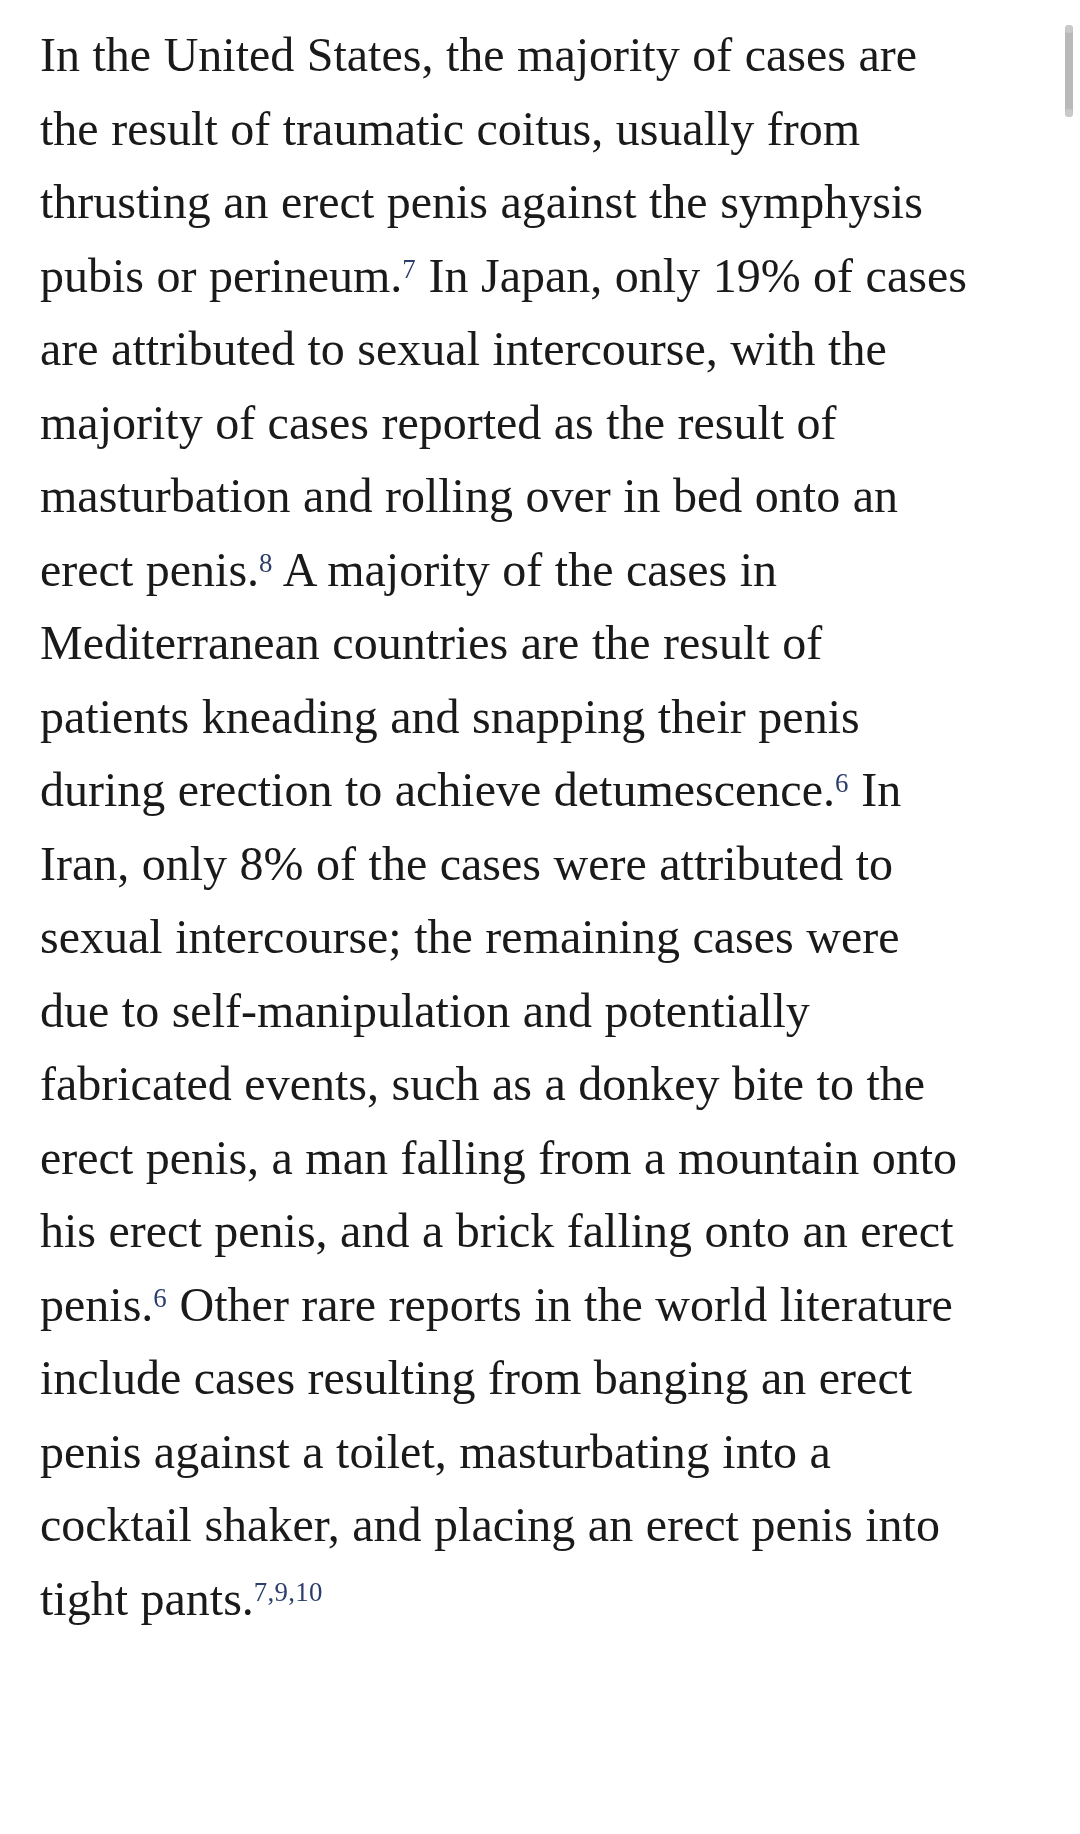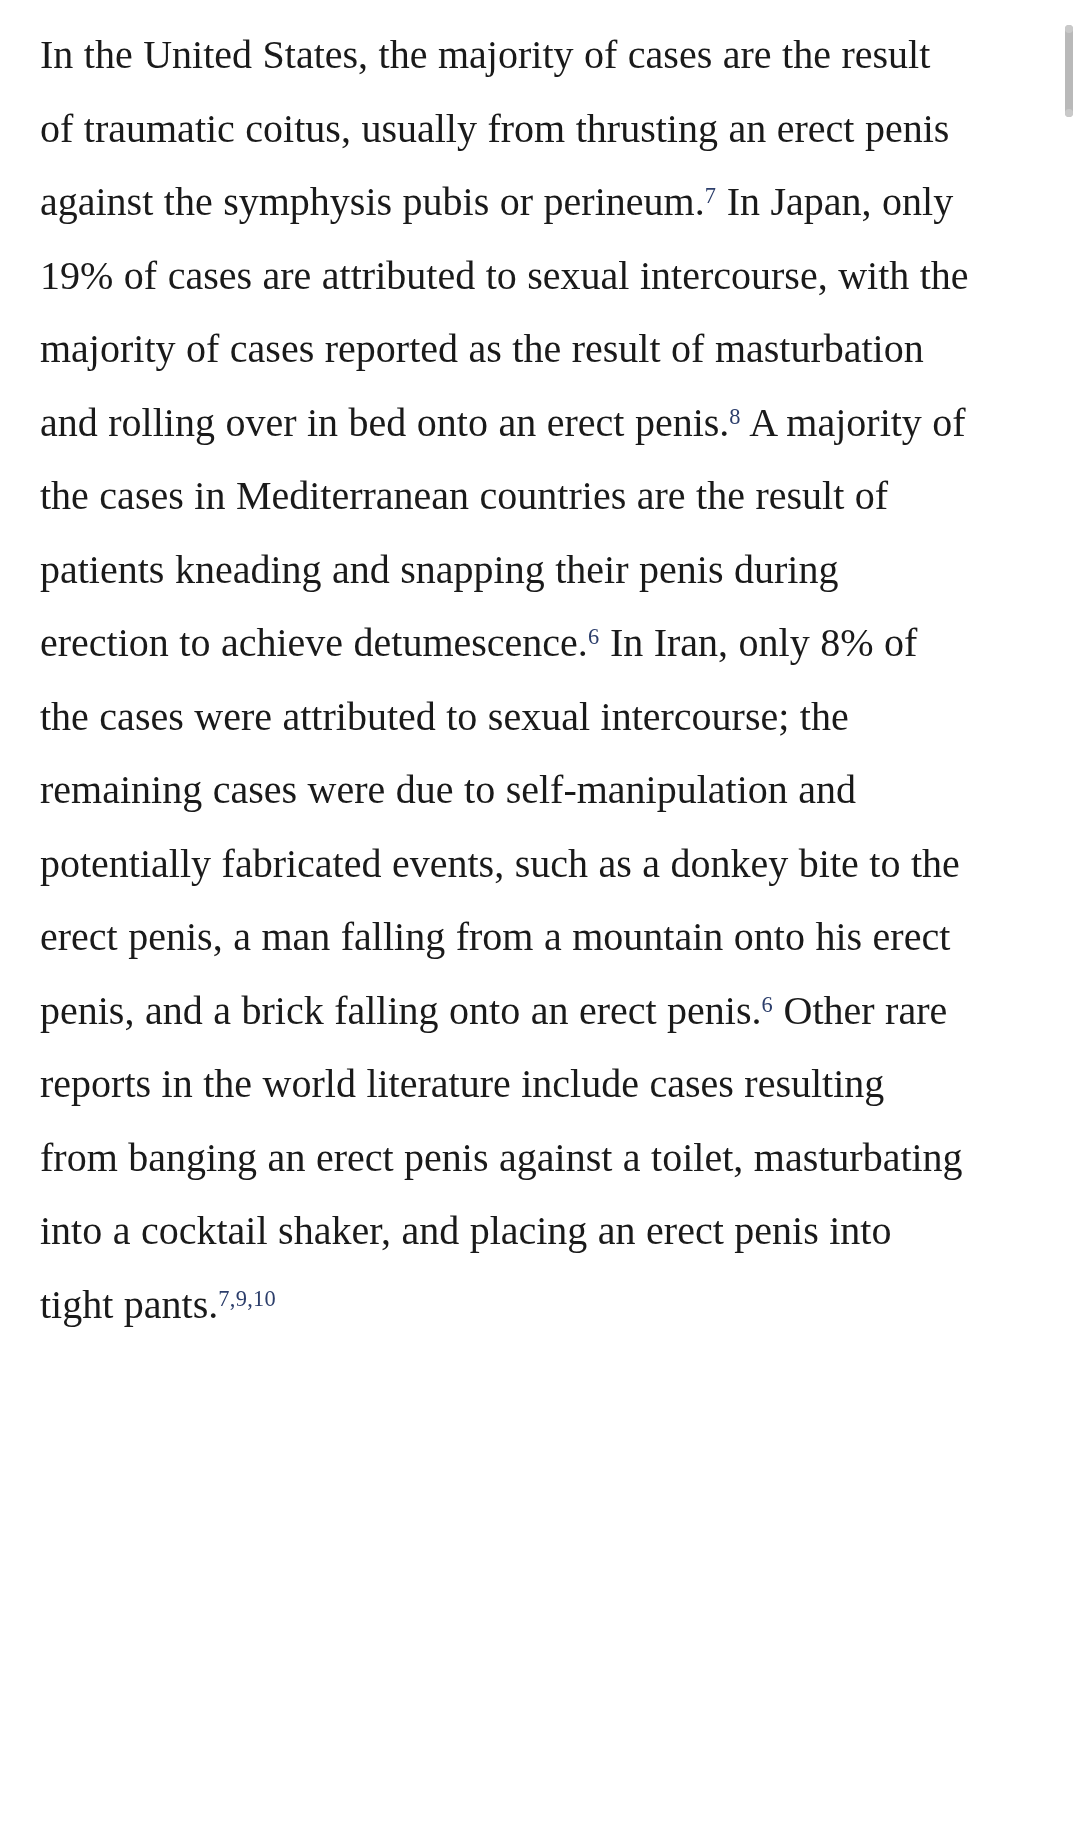--- a/index.html
+++ b/index.html
@@ -29,21 +29,21 @@
     left: 0;
     top: 0;
     width: 1010px;
     padding: 18px 40px 0 40px;
     box-sizing: border-box;
   }
 
   .para {
     margin: 0;
     color: #1a1a1a;
-    font-size: 40px;
+    font-size: 48px;
     line-height: 73.5px;
     text-align: left;
     letter-spacing: 0px;
     word-spacing: 0.5px;
     font-weight: 400;
     -webkit-font-smoothing: antialiased;
   }
 
   .para sup,
   .refmark {

